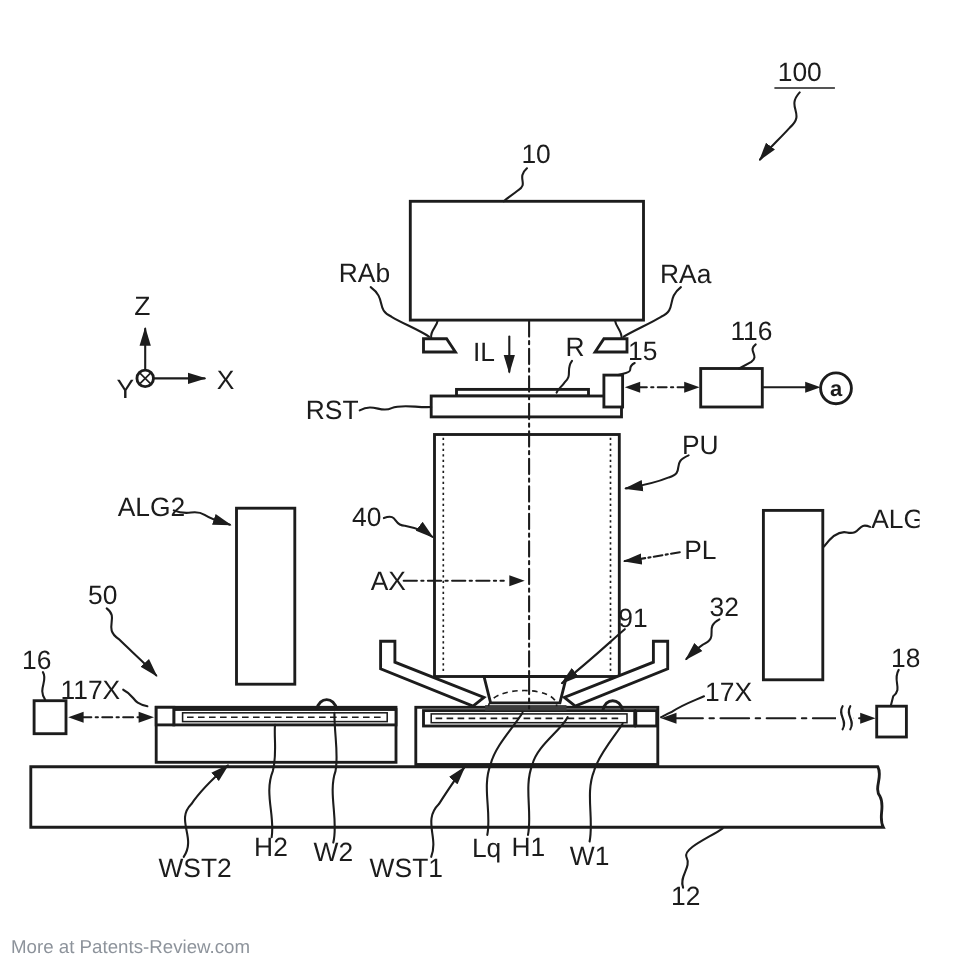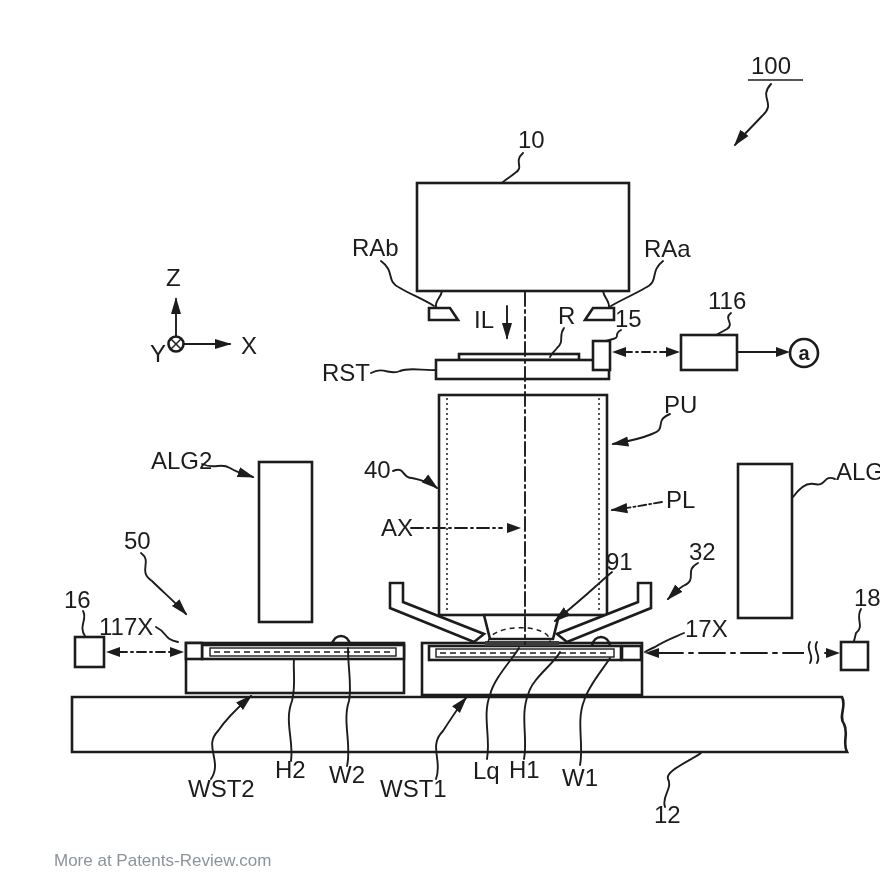--- a/index.html
+++ b/index.html
@@ -1,17 +1,17 @@
 <!DOCTYPE html>
 <html><head>
 <meta charset="utf-8">
 <style>
   html,body{margin:0;padding:0;background:#ffffff;}
   .stage{position:relative;width:836px;height:880px;background:#ffffff;overflow:hidden;
-         font-family:"Liberation Sans",sans-serif;margin-left:44px;}
+         font-family:"Liberation Sans",sans-serif;}
   svg{display:block;}
   .shape{fill:#ffffff;stroke:#1c1c1c;stroke-width:2.6;stroke-linejoin:miter;}
   .shape-thin{fill:none;stroke:#1c1c1c;stroke-width:1.4;}
   .ln{fill:none;stroke:#1c1c1c;stroke-width:2.6;}
   .ln-thin{fill:none;stroke:#1c1c1c;stroke-width:1.5;}
   .ld{fill:none;stroke:#1c1c1c;stroke-width:1.9;stroke-linecap:round;}
   .ah{fill:#1c1c1c;stroke:none;}
   .txt{fill:#1c1c1c;font-size:24px;font-family:"Liberation Sans",sans-serif;}
   .txt-a{fill:#1c1c1c;font-size:20px;font-weight:bold;text-anchor:middle;font-family:"Liberation Sans",sans-serif;}
   .wm{fill:#8d939b;font-size:17px;font-family:"Liberation Sans",sans-serif;}

